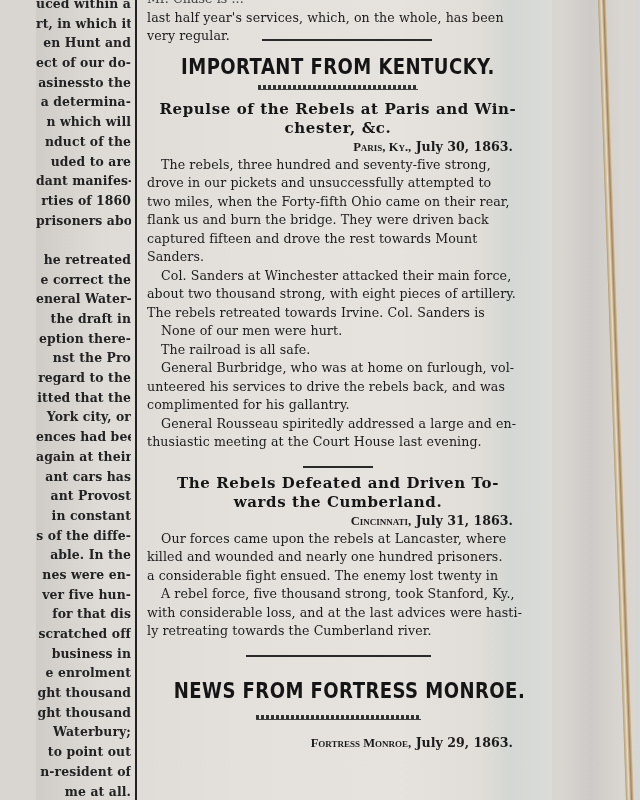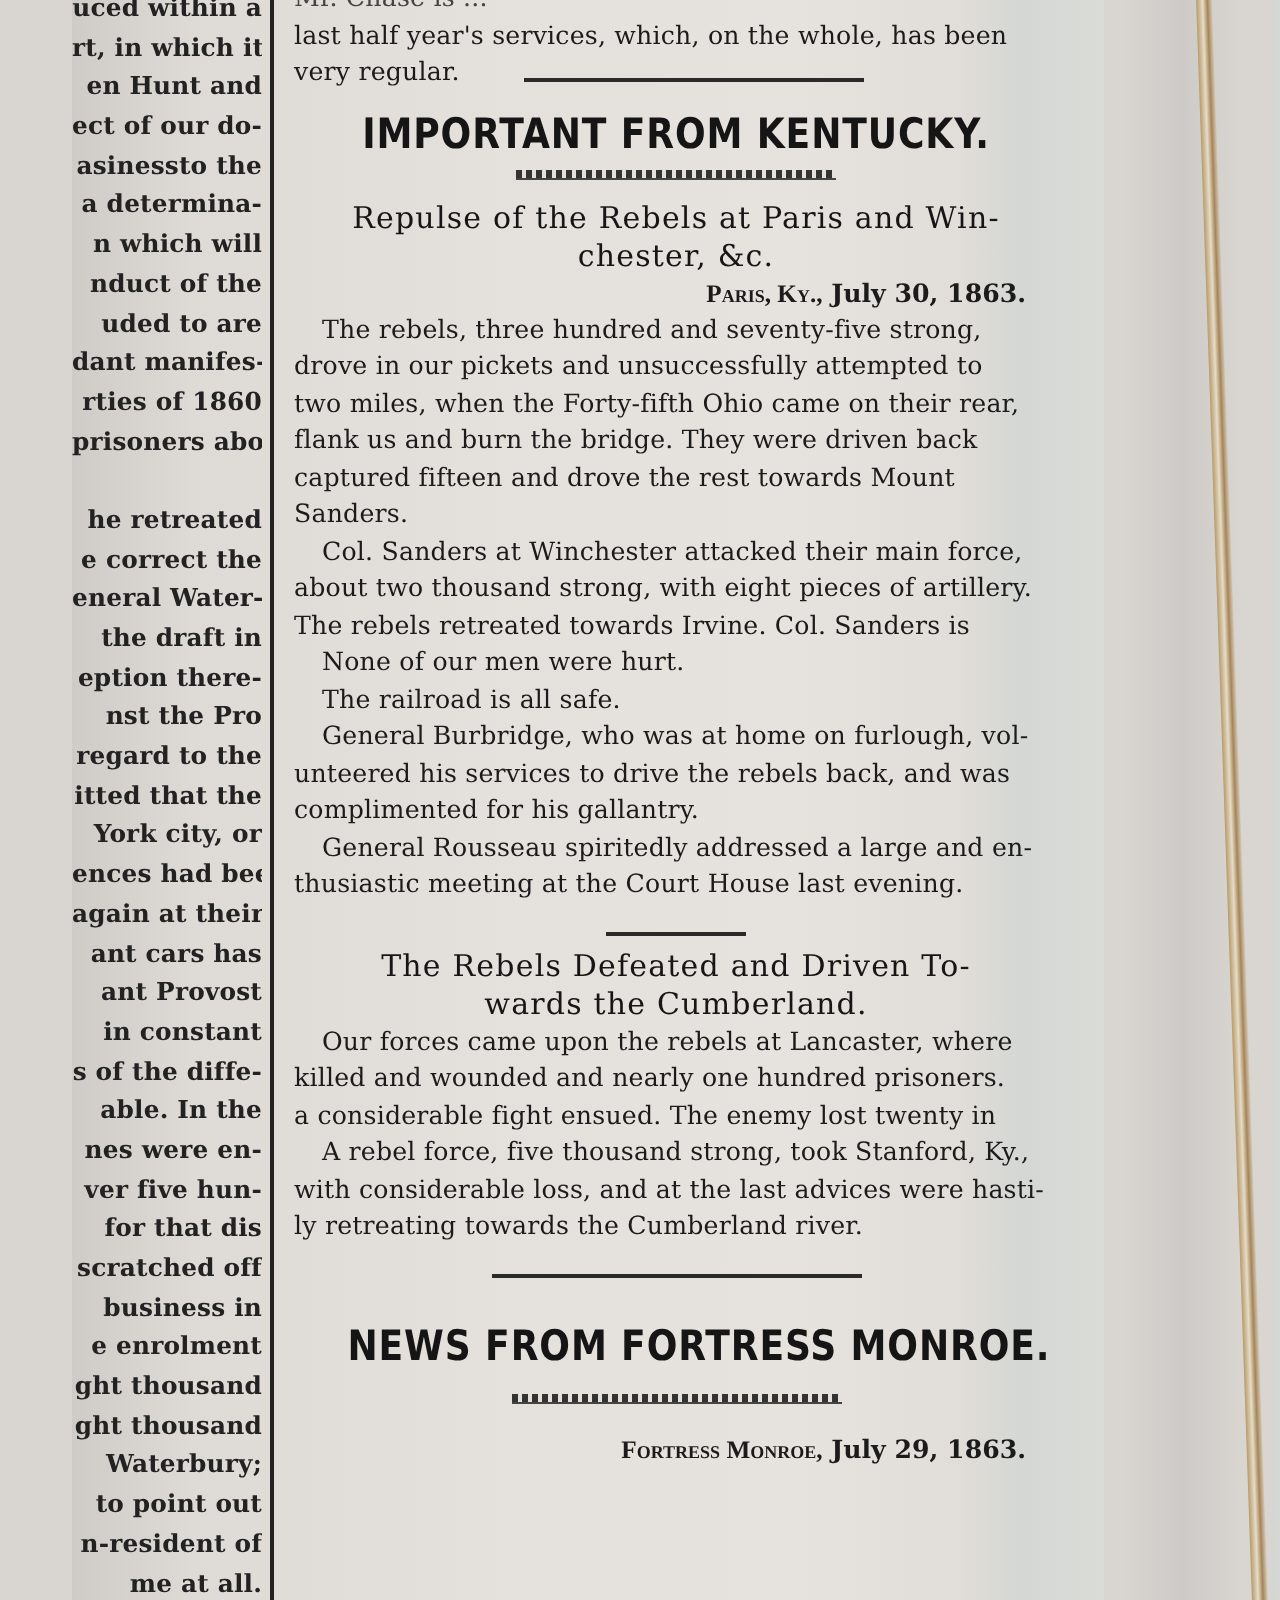--- a/index.html
+++ b/index.html
@@ -33,21 +33,21 @@
     font-family:"DejaVu Sans", sans-serif; font-weight:bold; font-size:21px;
     letter-spacing:0.5px; text-align:center; transform:scaleX(0.86); transform-origin:center;
     color:#161515; white-space:nowrap;
   }
   .wavy {
     height:4px; margin:4px auto;
     background:repeating-linear-gradient(90deg,#333 0 3px,transparent 3px 5px);
     border-bottom:1px solid #444;
   }
   .sub-head {
-    font-family:"DejaVu Serif", serif; font-weight:normal; font-size:15px; line-height:19px;
+    font-family:"DejaVu Serif", serif; font-weight:bold; font-size:15px; line-height:19px;
     text-align:center; white-space:nowrap; letter-spacing:0.6px; color:#171616;
   }
   .dateline { text-align:right; font-size:12.6px; font-weight:bold; line-height:18px; padding-right:16px; }
   .dateline .sc { font-variant:small-caps;font-family:Liberation Serif, serif; }
   .fold-shadow {
     position:absolute; left:525px; top:0; width:60px; height:800px;
     background:linear-gradient(90deg, rgba(0,0,0,0) 0%, rgba(120,120,120,0.12) 50%, rgba(0,0,0,0) 100%);
   }
   .gutter {
     position:absolute; left:576px; top:0; width:8px; height:800px;
@@ -140,20 +140,24 @@
         <div class="line">unteered his services to drive the rebels back, and was</div>
         <div class="line">complimented for his gallantry.</div>
         <div class="line indent">General Rousseau spiritedly addressed a large and en-</div>
         <div class="line">thusiastic meeting at the Court House last evening.</div>
       </div>
 
     <div class="rule-short" style="width:70px;margin-top:14px"></div>
 
     <div class="sub-head" style="margin-top:6px">The Rebels Defeated and Driven To-</div>
     <div class="sub-head">wards the Cumberland.</div>
+    <div class="dateline">
+      <span class="sc">Cincinnati,</span>
+      <span>July 31, 1863.</span>
+    </div>
     <div id="art2">
         <div class="line indent">Our forces came upon the rebels at Lancaster, where</div>
         <div class="line">killed and wounded and nearly one hundred prisoners.</div>
         <div class="line">a considerable fight ensued.  The enemy lost twenty in</div>
         <div class="line indent">A rebel force, five thousand strong, took Stanford, Ky.,</div>
         <div class="line">with considerable loss, and at the last advices were hasti-</div>
         <div class="line">ly retreating towards the Cumberland river.</div>
       </div>
 
     <div class="rule-short" style="width:185px;margin-top:14px"></div>

